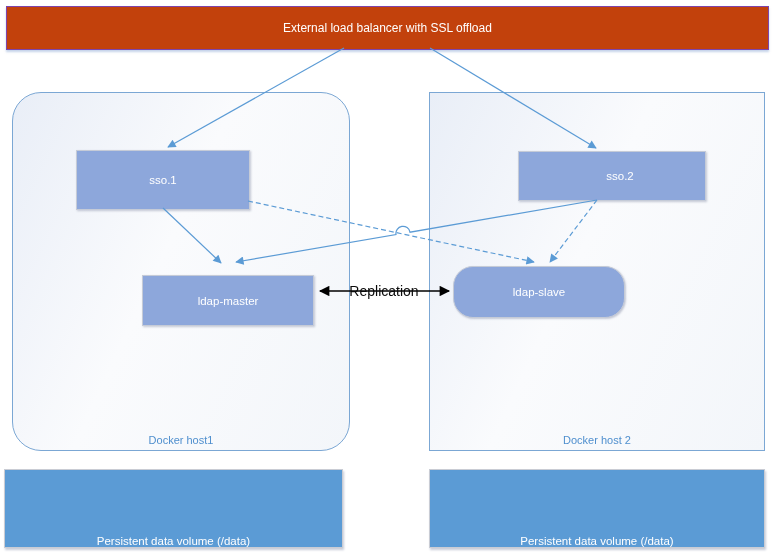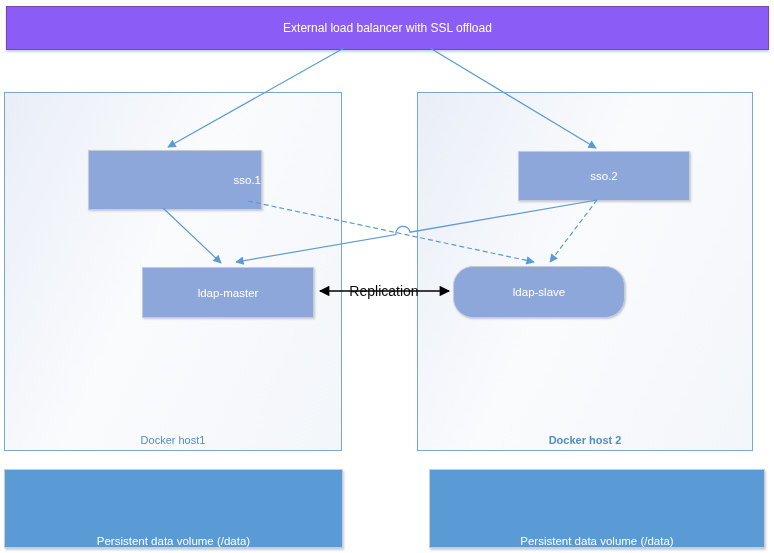--- a/index.html
+++ b/index.html
@@ -3,46 +3,46 @@
 <meta charset="utf-8">
 <style>
   html,body { margin:0; padding:0; background:#fff; }
   .canvas {
     position:relative; width:774px; height:553px;
     background:#ffffff; overflow:hidden;
     font-family:"Liberation Sans", sans-serif;
   }
   .lb-bar {
     position:absolute; left:6px; top:6px; width:761px; height:42px;
-    background:#8b5cf6; border:1px solid #7d44ab;
+    background:#c2410c; border:1px solid #7d44ab;
     box-shadow:0 2px 2px rgba(150,175,215,0.55);
     display:flex; align-items:center; justify-content:center;
     color:#ffffff; font-size:12px;
   }
   .host-box {
     position:absolute; top:92px; height:357px;
     border:1px solid #7BA7D4;
     background:linear-gradient(115deg,#e9eef7 0%,#fafbfd 45%,#f3f6fa 100%);
   }
-  .host-1 { left:4px;   width:336px; }
-  .host-2 { left:417px; width:334px;font-weight:bold; }
+  .host-1 { left:12px;   width:336px;border-radius:29px; }
+  .host-2 { left:429px; width:334px; }
   .host-label {
     position:absolute; bottom:4px; left:0; width:100%;
     text-align:center; color:#4F8FCE; font-size:11px;
   }
   .node {
     position:absolute;
     background:#8DA7DB; border:1px solid #c5cbd7;
     box-shadow:1px 1px 2px rgba(100,110,140,0.35);
     display:flex; align-items:center; justify-content:center;
     color:#ffffff; font-size:11.5px;
   }
-  .sso1  { left:88px;  top:150px; width:172px; height:58px;justify-content:flex-end; }
-  .sso2  { left:518px; top:151px; width:170px; height:48px; }
-  .ldapm { left:142px; top:267px; width:170px; height:49px; }
+  .sso1  { left:76px;  top:150px; width:172px; height:58px; }
+  .sso2  { left:518px; top:151px; width:170px; height:48px;padding-left:16px; }
+  .ldapm { left:142px; top:275px; width:170px; height:49px; }
   .ldaps { left:453px; top:266px; width:170px; height:50px;border-radius:20px; }
   .volume {
     position:absolute; top:469px; height:77px;
     background:#5B9BD5; border:1px solid #c9ccd4;
     box-shadow:1px 2px 2px rgba(120,130,160,0.4);
     display:flex; align-items:flex-end; justify-content:center;
     color:#ffffff; font-size:11.5px;
   }
   .vol-1 { left:4px;   width:337px; }
   .vol-2 { left:429px; width:334px; }

